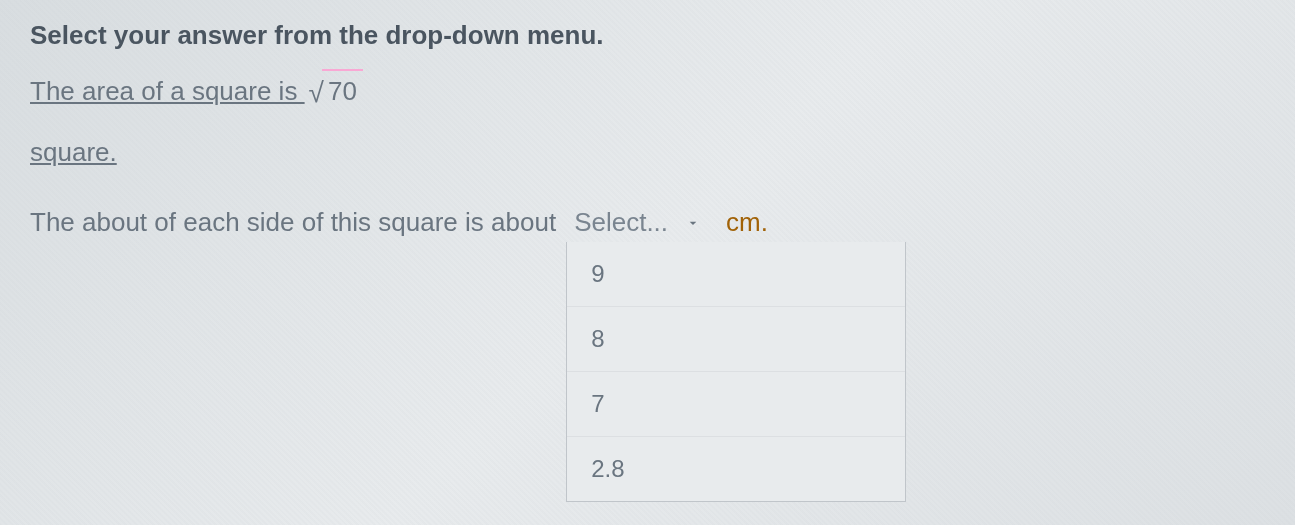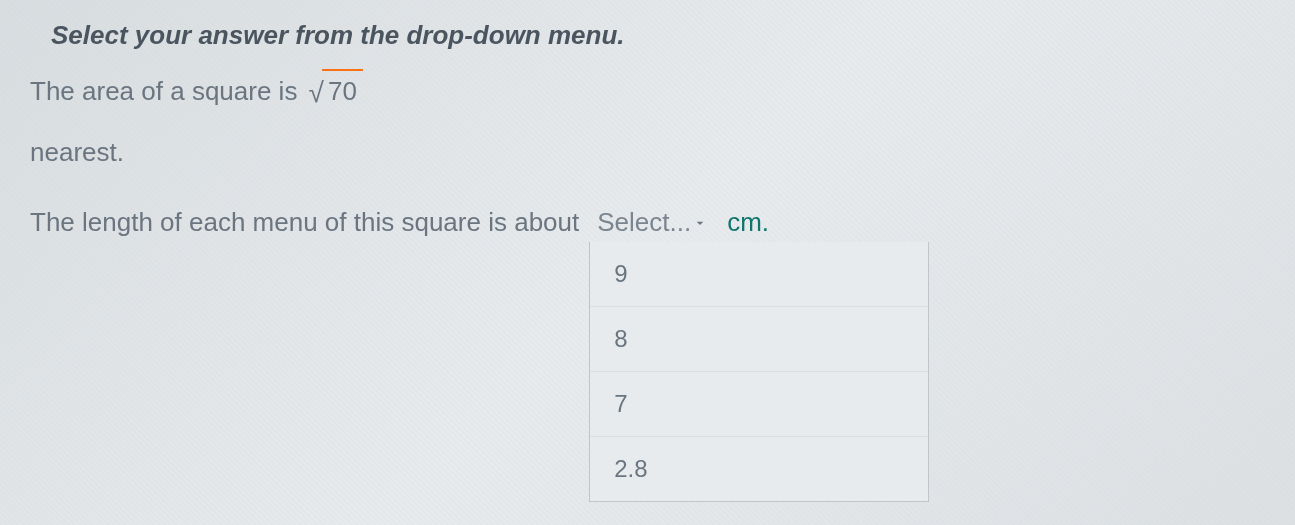--- a/index.html
+++ b/index.html
@@ -29,68 +29,67 @@
         rgba(200,205,210,0.1) 0px,
         rgba(200,205,210,0.1) 2px,
         transparent 2px,
         transparent 4px
       );
       pointer-events: none;
     }
     .instruction {
       font-size: 26px;
       font-weight: bold;
-      font-style: italic;
       color: #4a5560;
       margin-bottom: 18px;
       position: relative;
       z-index: 1;
-      margin-left: 21px;
     }
     .question-line {
       font-size: 26px;
       color: #6a7580;
       line-height: 1.6;
       margin-bottom: 18px;
       position: relative;
       z-index: 1;
+      text-decoration: underline;
     }
     .sqrt-container {
       display: inline-flex;
       align-items: baseline;
       margin: 0 4px;
     }
     .sqrt-symbol {
       font-size: 28px;
       position: relative;
       top: 2px;
     }
     .sqrt-value {
-      border-top: 2px solid #f97316;
+      border-top: 2px solid #f9a8d4;
       padding: 0 6px;
       margin-left: -2px;
     }
     .answer-line {
       font-size: 26px;
       color: #6a7580;
       display: flex;
       align-items: center;
       gap: 10px;
       margin-top: 30px;
       position: relative;
       z-index: 1;
     }
     .dropdown-wrapper {
       position: relative;
       display: inline-block;
     }
     .dropdown-selected {
       display: flex;
       align-items: center;
-      gap: 0;
+      gap: 16px;
       font-size: 26px;
       color: #7a8590;
       cursor: pointer;
       padding: 4px 8px;
     }
     .chevron {
       width: 18px;
       height: 18px;
       display: inline-flex;
       align-items: center;
@@ -116,42 +115,43 @@
       font-size: 24px;
       color: #6a7580;
       cursor: pointer;
       border-bottom: 1px solid rgba(192,197,202,0.3);
     }
     .dropdown-option:last-child {
       border-bottom: none;
     }
     .unit-label {
       font-size: 26px;
-      color: #0f766e;
+      color: #a16207;
+      margin-left: 6px;
     }
   </style>
 </head>
 <body>
 
 <div class="instruction">Select your answer from the drop-down menu.</div>
 
 <div class="question-line">
   <span>The area of a square is </span>
   <span class="sqrt-container">
     <span class="sqrt-symbol">√</span>
     <span class="sqrt-value">70</span>
   </span>
 </div>
 
 <div class="question-line">
-  <span>nearest.</span>
+  <span>square.</span>
 </div>
 
 <div class="answer-line">
-  <span>The length of each menu of this square is about</span>
+  <span>The about of each side of this square is about</span>
   <div class="dropdown-wrapper">
     <div class="dropdown-selected">
       <span>Select...</span>
       <span class="chevron">
         <svg viewBox="0 0 24 24">
             <path d="M7 10l5 5 5-5z"></path>
           </svg>
       </span>
     </div>
     <div class="dropdown-options">

